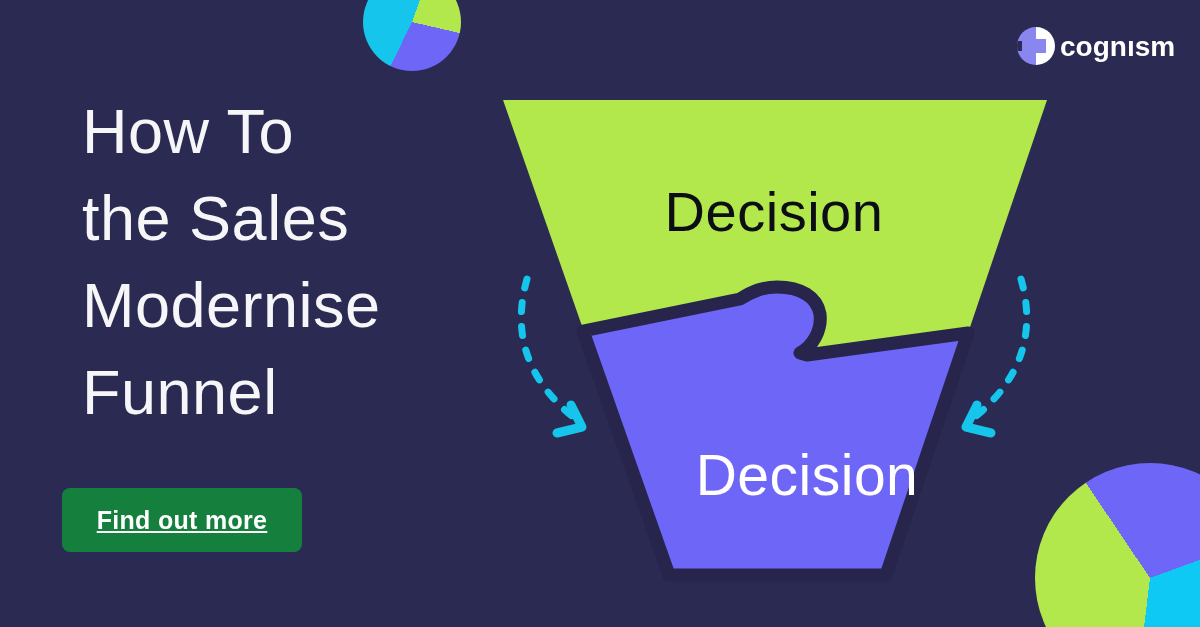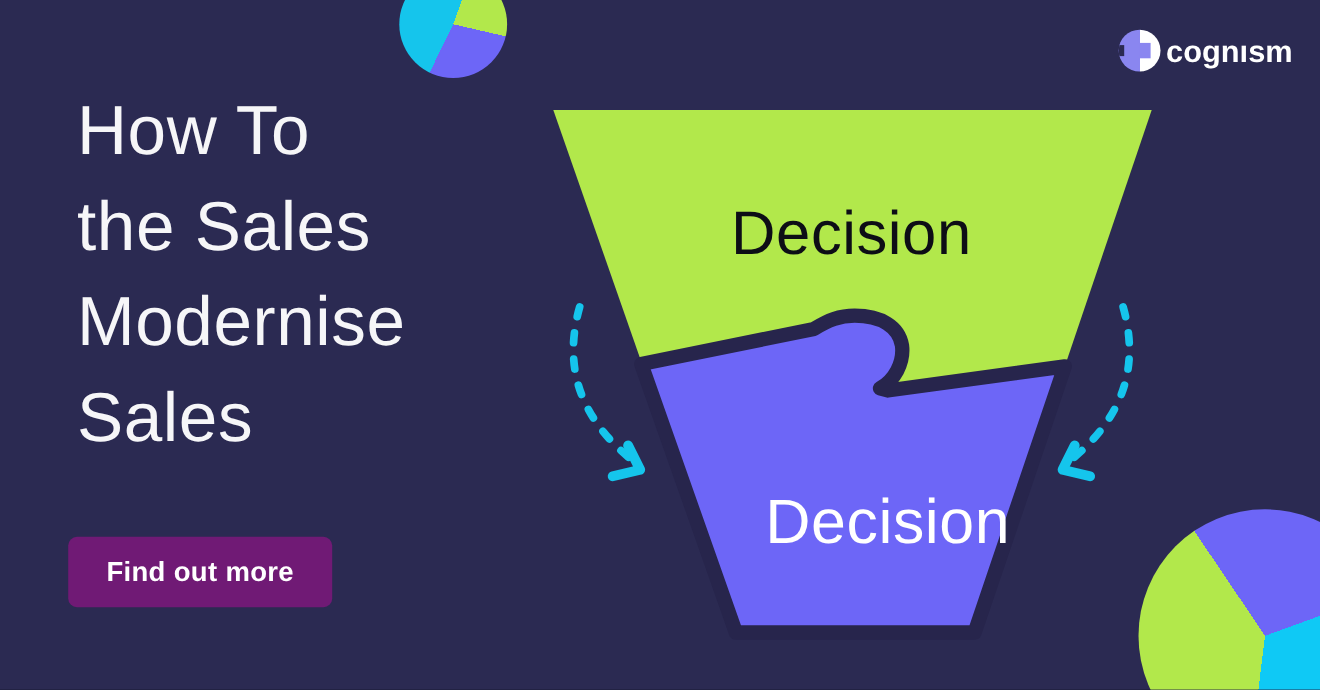--- a/index.html
+++ b/index.html
@@ -33,24 +33,24 @@
   .logo-text{color:#ffffff;font-size:28px;font-weight:700;letter-spacing:0px;margin-top:1px;}
   
   .title{
     position:absolute;left:66px;top:72px;color:#f6f6f8;
     font-size:63px;line-height:87px;font-weight:400;letter-spacing:0.5px;
   }
   .title span{display:block;}
   
   .cta{
     position:absolute;left:62px;top:488px;width:240px;height:64px;
-    background:#701a75;border:none;border-radius:8px;cursor:pointer;
+    background:#15803d;border:none;border-radius:8px;cursor:pointer;
     color:#ffffff;font-size:25px;font-weight:700;letter-spacing:0.3px;
     font-family:"Liberation Sans", sans-serif;
-    display:flex;align-items:center;justify-content:center;
+    display:flex;align-items:center;justify-content:center;text-decoration:underline;
   }
   
   .funnel-svg{position:absolute;left:0;top:0;}
   .stage-label{position:absolute;width:400px;text-align:center;pointer-events:none;}
   .label-awareness{left:574px;top:184px;font-size:56px;line-height:56px;font-weight:400;color:#0d0d16;letter-spacing:0.5px;}
   .label-decision{left:607px;top:447px;font-size:57px;line-height:56px;font-weight:400;color:#ffffff;letter-spacing:0.5px;}
 </style>
 </head>
 <body>
 
@@ -86,22 +86,22 @@
   </svg>
 
   <div class="stage-label label-awareness">Decision</div>
   <div class="stage-label label-decision">Decision</div>
 
   <div class="logo">
     <span class="logo-mark"></span>
     <span class="logo-text">cognısm</span>
   </div>
 
-  <h1 class="title" style="margin:4px;">
+  <h1 class="title" style="margin:16px;">
     <span>How To</span>
     <span>the Sales</span>
     <span>Modernise</span>
-    <span>Sales</span>
+    <span>Funnel</span>
   </h1>
 
   <button class="cta">Find out more</button>
 
 </div>
 
 </body></html>

